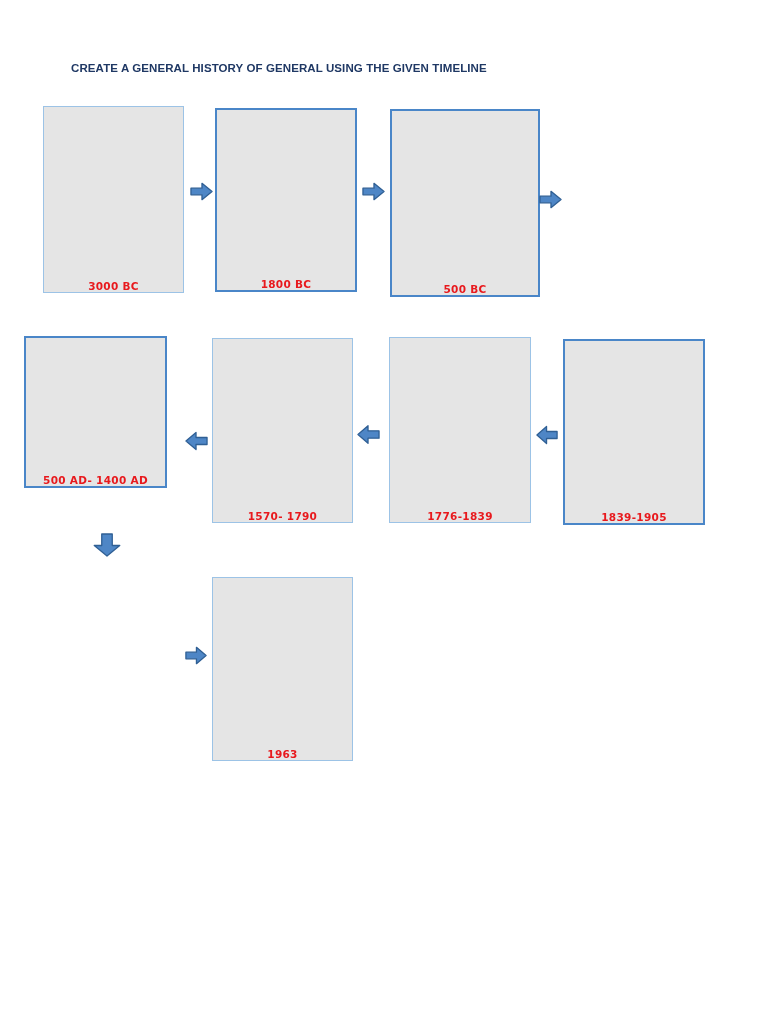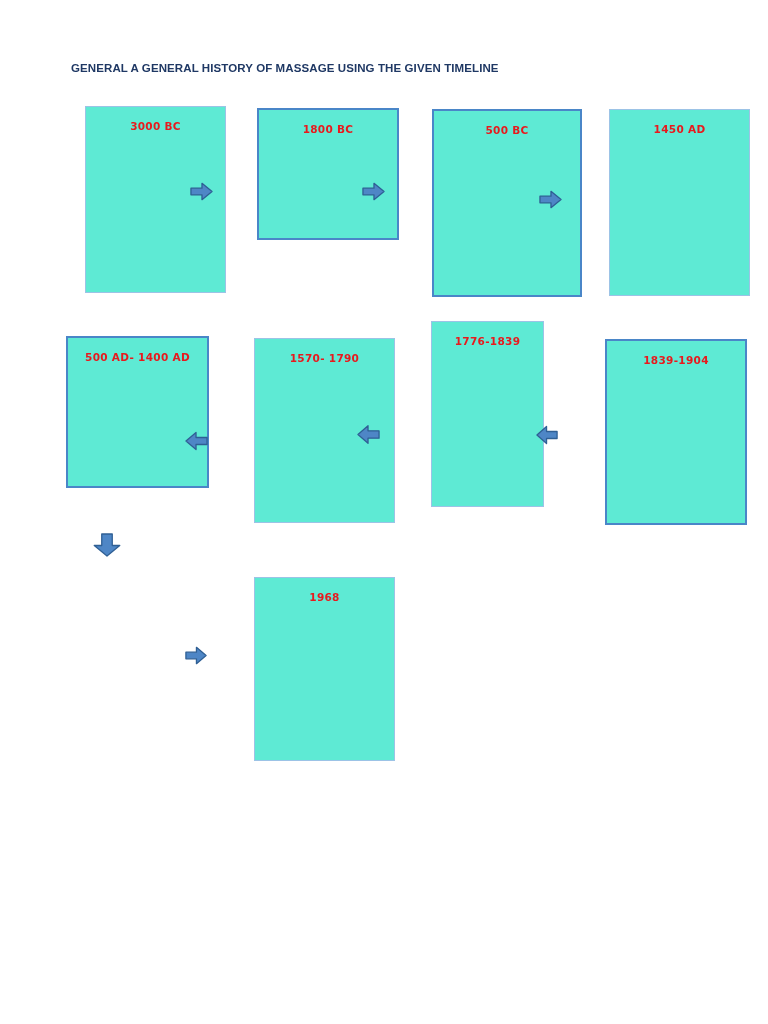--- a/index.html
+++ b/index.html
@@ -7,22 +7,22 @@
   .page{position:relative;width:768px;height:1024px;background:#ffffff;overflow:hidden;}
 
   .title{
     position:absolute;left:71px;top:62px;margin:0;
     font-family:"Liberation Sans",sans-serif;
     font-size:11.5px;font-weight:700;color:#1F3864;
     white-space:nowrap;letter-spacing:0.1px;
   }
 
   .box{
-    position:absolute;background:#5eead4;box-sizing:border-box;
-    display:flex;justify-content:center;align-items:flex-start;margin-left:42px;
+    position:absolute;background:#e5e5e5;box-sizing:border-box;
+    display:flex;justify-content:center;align-items:flex-end;
   }
   .box.thin{border:1.4px solid #9CC3E6;}
   .box.thick{border:2px solid #4A86C8;}
   .box .label{
     margin-top:13px;
     font-family:"DejaVu Sans",sans-serif;
     font-weight:700;font-size:10.5px;color:#E8191D;
     white-space:nowrap;letter-spacing:0.3px;
   }
 
@@ -30,73 +30,70 @@
   .arrow path{
     fill:#4E86C6;stroke:#2F5F94;stroke-width:1.3;
     stroke-linejoin:round;vector-effect:non-scaling-stroke;
   }
 </style>
 </head>
 <body>
 
 <div class="page">
 
-  <h1 class="title">GENERAL A GENERAL HISTORY OF MASSAGE USING THE GIVEN TIMELINE</h1>
+  <h1 class="title">CREATE A GENERAL HISTORY OF GENERAL USING THE GIVEN TIMELINE</h1>
 
   <div class="box thin" style="left:43px;top:106px;width:141px;height:187px">
     <span class="label">3000 BC</span>
   </div>
-  <div class="box thick" style="left:215px;top:108px;width:142px;height:132px">
+  <div class="box thick" style="left:215px;top:108px;width:142px;height:184px">
     <span class="label">1800 BC</span>
   </div>
   <div class="box thick" style="left:390px;top:109px;width:150px;height:188px">
     <span class="label">500 BC</span>
-  </div>
-  <div class="box thin" style="left:567px;top:109px;width:141px;height:187px">
-    <span class="label">1450 AD</span>
   </div>
 
   <svg class="arrow" style="left:190px;top:180px;width:23px;height:23px" viewBox="0 0 24 24" preserveAspectRatio="none">
     <path d="M1 8.5 H12.5 V3.5 L23 12 L12.5 20.5 V15.5 H1 Z"></path>
   </svg>
   <svg class="arrow" style="left:362px;top:180px;width:23px;height:23px" viewBox="0 0 24 24" preserveAspectRatio="none">
     <path d="M1 8.5 H12.5 V3.5 L23 12 L12.5 20.5 V15.5 H1 Z"></path>
   </svg>
   <svg class="arrow" style="left:539px;top:188px;width:23px;height:23px" viewBox="0 0 24 24" preserveAspectRatio="none">
     <path d="M1 8.5 H12.5 V3.5 L23 12 L12.5 20.5 V15.5 H1 Z"></path>
   </svg>
 
   <div class="box thick" style="left:24px;top:336px;width:143px;height:152px">
     <span class="label">500 AD- 1400 AD</span>
   </div>
   <div class="box thin" style="left:212px;top:338px;width:141px;height:185px">
     <span class="label">1570- 1790</span>
   </div>
-  <div class="box thin" style="left:389px;top:321px;width:113px;height:186px">
+  <div class="box thin" style="left:389px;top:337px;width:142px;height:186px">
     <span class="label">1776-1839</span>
   </div>
   <div class="box thick" style="left:563px;top:339px;width:142px;height:186px">
-    <span class="label">1839-1904</span>
+    <span class="label">1839-1905</span>
   </div>
 
   <svg class="arrow" style="left:185px;top:429px;width:23px;height:24px" viewBox="0 0 24 24" preserveAspectRatio="none">
     <path d="M23 8.5 H11.5 V3.5 L1 12 L11.5 20.5 V15.5 H23 Z"></path>
   </svg>
   <svg class="arrow" style="left:357px;top:422px;width:23px;height:25px" viewBox="0 0 24 24" preserveAspectRatio="none">
     <path d="M23 8.5 H11.5 V3.5 L1 12 L11.5 20.5 V15.5 H23 Z"></path>
   </svg>
   <svg class="arrow" style="left:536px;top:423px;width:22px;height:24px" viewBox="0 0 24 24" preserveAspectRatio="none">
     <path d="M23 8.5 H11.5 V3.5 L1 12 L11.5 20.5 V15.5 H23 Z"></path>
   </svg>
 
   <svg class="arrow" style="left:89px;top:533px;width:36px;height:24px" viewBox="0 0 24 24" preserveAspectRatio="none">
     <path d="M8.5 1 V12.5 H3.5 L12 23 L20.5 12.5 H15.5 V1 Z"></path>
   </svg>
 
   <div class="box thin" style="left:212px;top:577px;width:141px;height:184px">
-    <span class="label">1968</span>
+    <span class="label">1963</span>
   </div>
 
   <svg class="arrow" style="left:185px;top:644px;width:22px;height:23px" viewBox="0 0 24 24" preserveAspectRatio="none">
     <path d="M1 8.5 H12.5 V3.5 L23 12 L12.5 20.5 V15.5 H1 Z"></path>
   </svg>
 
 </div>
 
 </body></html>

